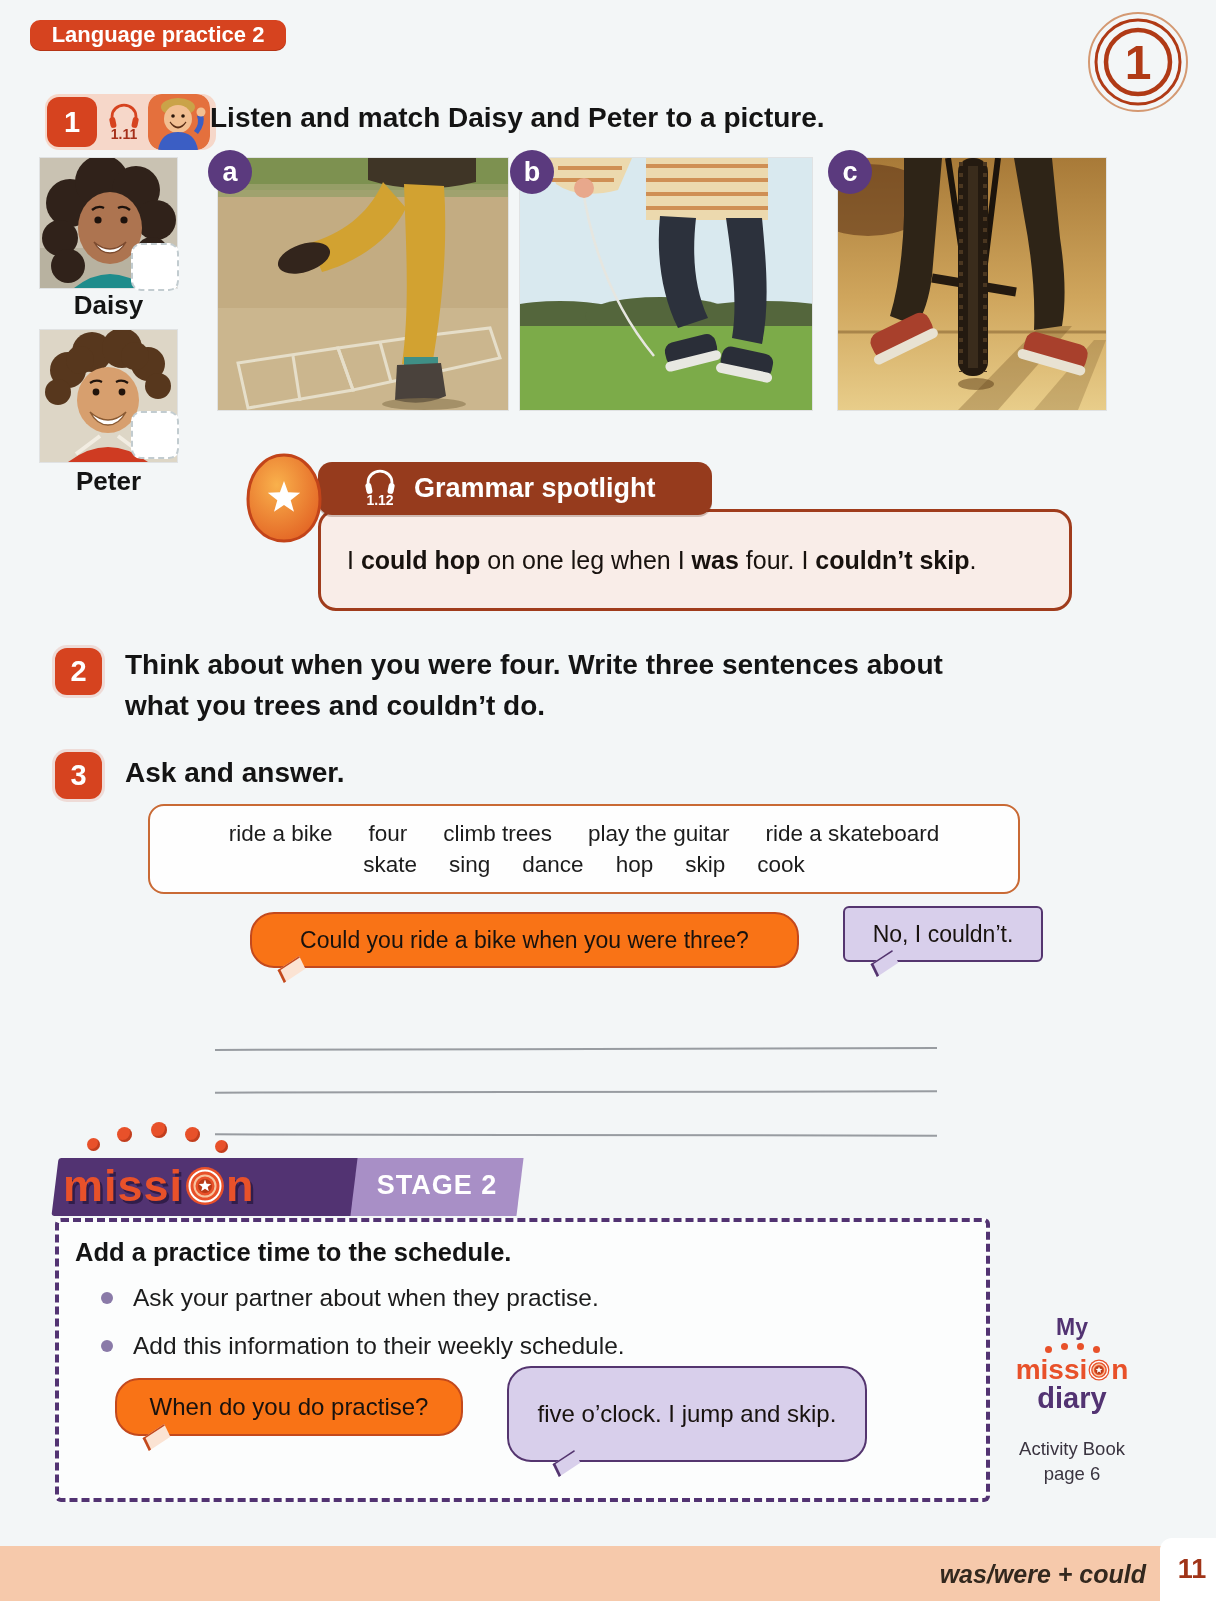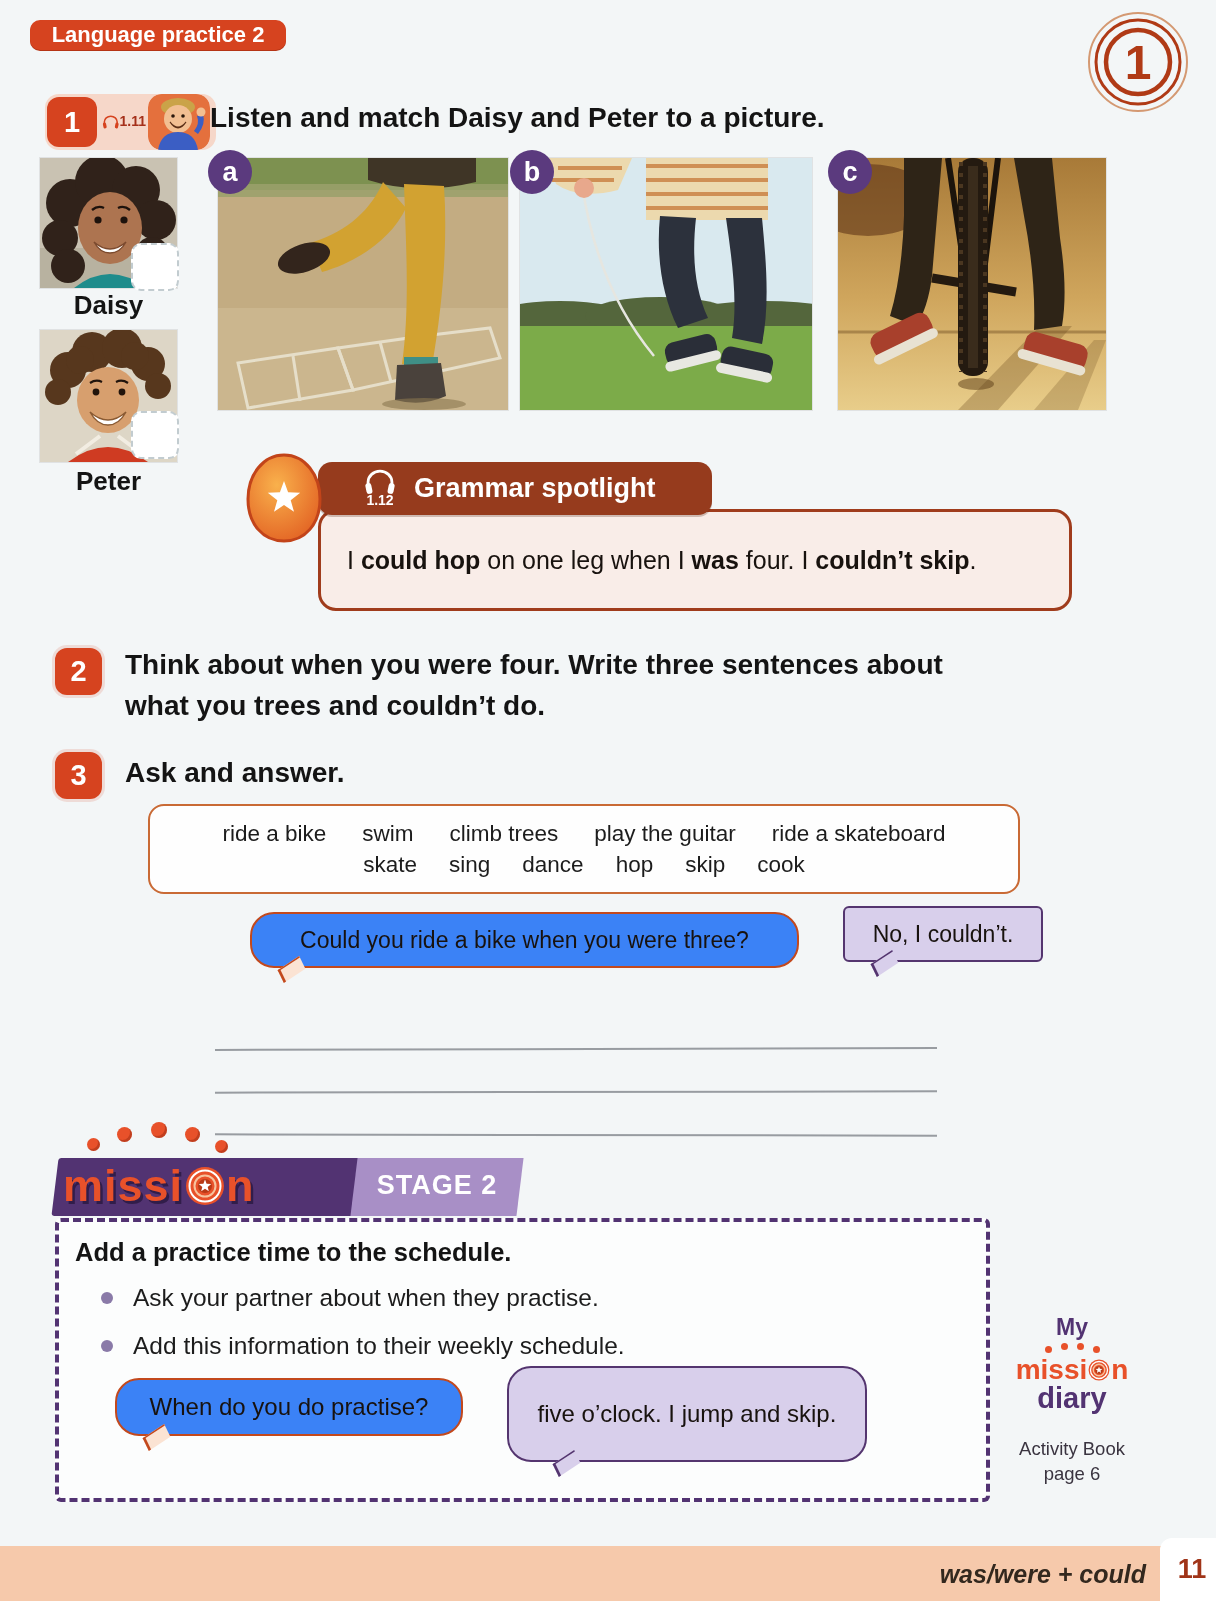--- a/index.html
+++ b/index.html
@@ -11,21 +11,21 @@
   .stamp{position:absolute;left:1086px;top:10px;width:104px;height:104px;}
 
   
   .numchip{position:absolute;width:47px;height:47px;background:#d6431f;border-radius:12px;color:#fff;font-size:29px;font-weight:800;display:flex;align-items:center;justify-content:center;box-shadow:0 0 0 3px rgba(214,67,31,.15);}
   .ex-title{position:absolute;font-size:28px;font-weight:800;color:#141414;}
 
   
   .ex1-cluster{position:absolute;left:45px;top:94px;height:56px;display:flex;align-items:center;}
   .ex1-cluster .pill{display:flex;align-items:center;background:#f6d7c9;border-radius:14px;height:56px;padding:0 6px 0 2px;}
   .ex1-num{width:50px;height:50px;background:#d6431f;border-radius:12px;color:#fff;font-size:29px;font-weight:800;display:flex;align-items:center;justify-content:center;}
-  .audio-chip{display:flex;flex-direction:row;align-items:center;justify-content:center;margin-left:5px;width:44px;}
+  .audio-chip{display:flex;flex-direction:column;align-items:center;justify-content:center;margin-left:5px;width:44px;}
   .audio-num{font-size:14px;font-weight:800;color:#a5301a;margin-top:-3px;}
   .kid-chip{width:62px;height:56px;border-radius:14px;overflow:hidden;margin-left:2px;}
 
   
   .photo{position:absolute;overflow:hidden;box-shadow:0 0 0 1px rgba(0,0,0,.08);}
   .pic-badge{position:absolute;width:44px;height:44px;border-radius:50%;background:#5b3a7e;color:#fff;font-size:27px;font-weight:800;display:flex;align-items:center;justify-content:center;z-index:3;}
   .ansbox{position:absolute;width:44px;height:44px;background:#fff;border:2px dashed #c2ccd0;border-radius:10px;z-index:2;}
   .pname{position:absolute;width:137px;text-align:center;font-size:26px;font-weight:800;color:#141414;}
 
   
@@ -38,21 +38,21 @@
   .gs-sentence{margin-left:26px;font-size:25px;color:#18120e;}
   .gs-sentence b{font-weight:800;}
 
   
   .wordbox{position:absolute;left:148px;top:804px;width:868px;height:86px;background:#fefefe;border:2px solid #c96a35;border-radius:16px;display:flex;flex-direction:column;align-items:center;justify-content:center;gap:5px;}
   .wrow{display:flex;gap:36px;font-size:22.5px;color:#1c1c1c;}
 
   
   .bubble{position:absolute;display:flex;align-items:center;justify-content:center;text-align:center;border-radius:24px;font-size:23px;color:#18120e;}
   .bubble .tail{position:absolute;left:30px;bottom:-13px;width:17px;height:17px;transform:skewX(-32deg) rotate(42deg);}
-  .peach{background:#3b82f6;border:2.5px solid #c3491d;}
+  .peach{background:#f97316;border:2.5px solid #c3491d;}
   .peach .tail{background:#fbe3d3;border-left:2.5px solid #c3491d;border-bottom:2.5px solid #c3491d;}
   .lav{background:#d8cfeb;border:2.5px solid #54356f;}
   .lav .tail{background:#d8cfeb;border-left:2.5px solid #54356f;border-bottom:2.5px solid #54356f;}
 
   
   .wline{position:absolute;left:215px;width:722px;height:2px;background:#878c92;opacity:.85;}
 
   
   .mission-banner{position:absolute;left:55px;top:1122px;width:480px;height:100px;z-index:5;}
   .m-dot{position:absolute;border-radius:50%;background:#e8512a;box-shadow:inset -2px -2px 0 rgba(120,30,10,.35);}
@@ -298,21 +298,21 @@
     <div>Think about when you were four. Write three sentences about</div>
     <div>what you trees and couldn’t do.</div>
   </div>
 
   <div class="numchip" style="left:55px;top:752px;">3</div>
   <div class="ex-title" style="left:125px;top:757px;">Ask and answer.</div>
 
   <div class="wordbox">
     <div class="wrow">
       <span>ride a bike</span>
-      <span>swim</span>
+      <span>four</span>
       <span>climb trees</span>
       <span>play the guitar</span>
       <span>ride a skateboard</span>
     </div>
     <div class="wrow" style="gap:32px;">
       <span>skate</span>
       <span>sing</span>
       <span>dance</span>
       <span>hop</span>
       <span>skip</span>

